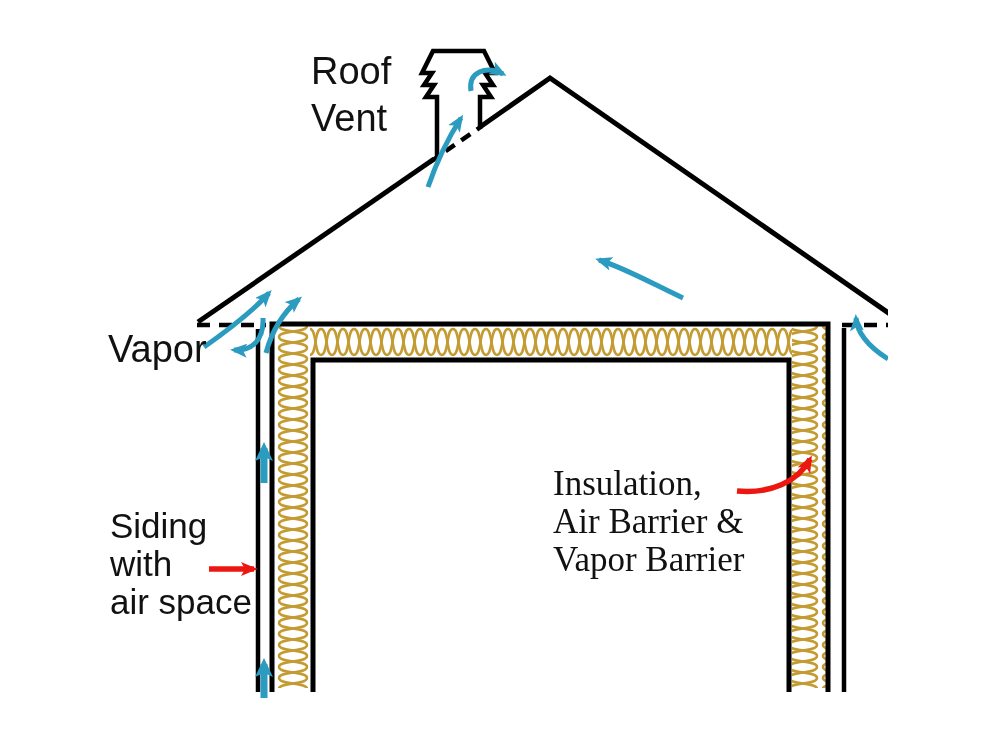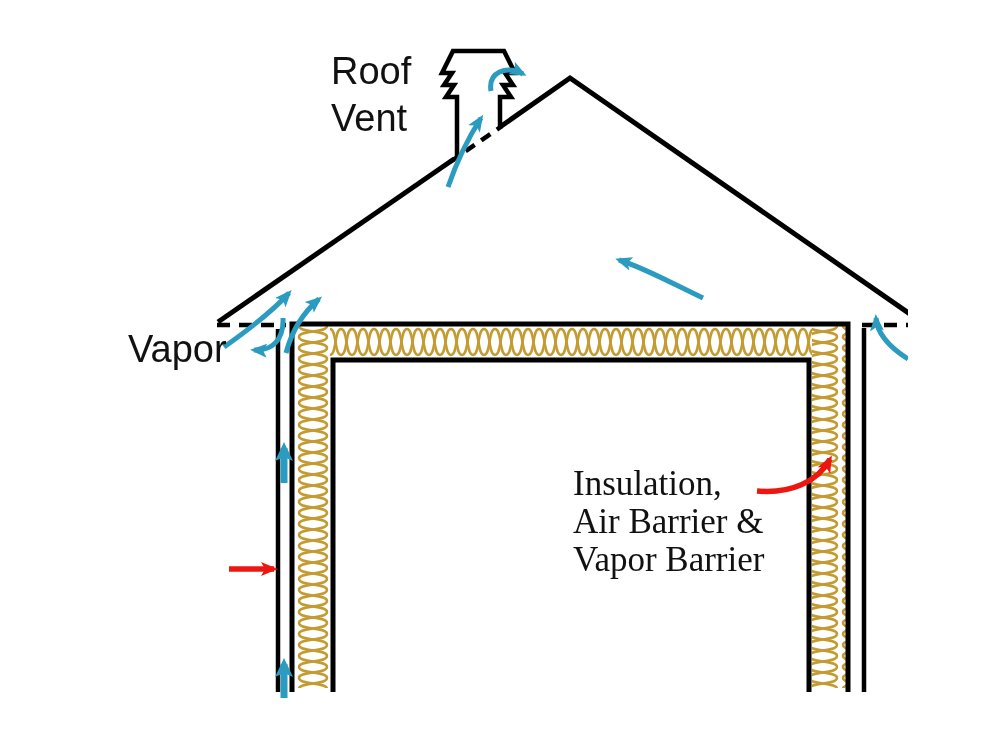--- a/index.html
+++ b/index.html
@@ -1,18 +1,18 @@
 <!DOCTYPE html>
 <html style="--background: #FFFFFF; --line_black: #000000; --airflow_blue: #2B9BC0; --callout_red: #EC1711; --insulation_gold: #C49B31;"><head>
 <meta charset="utf-8">
 <style>
   html,body{margin:0;padding:0;background:#fff;}
   .stage{
     position:relative;width:888px;height:750px;background:var(--background,#fff);
-    font-family:"Liberation Sans",sans-serif;overflow:hidden;margin-left:20px;
+    font-family:"Liberation Sans",sans-serif;overflow:hidden;
   }
   .stage svg{position:absolute;left:0;top:0;}
   .lbl{
     position:absolute;color:#111;white-space:pre-line;
     font-family:"Liberation Sans",sans-serif;
   }
   .lbl-roofvent{left:311px;top:48px;font-size:38px;line-height:47px;}
   .lbl-soffit{left:108px;top:329px;font-size:38px;line-height:40px;}
   .lbl-siding{left:110px;top:507px;font-size:35px;line-height:38px;}
   .lbl-insulation{left:553px;top:465px;font-size:35px;line-height:38px;font-family:Liberation Serif, serif;}
@@ -80,16 +80,19 @@
     <path class="blue" stroke-width="7" marker-end="url(#abBig)" d="M264,483 L264,448"></path>
     <path class="blue" stroke-width="7" marker-end="url(#abBig)" d="M264,698 L264,664"></path>
 
     <path class="red" stroke-width="5.5" marker-end="url(#ar)" d="M209,569 L254,569"></path>
     <path class="red" stroke-width="5.5" marker-end="url(#ar)" d="M737,491 C770,494 798,482 810,459"></path>
   </svg>
 
   <div class="lbl lbl-roofvent">Roof
 Vent</div>
   <div class="lbl lbl-soffit">Vapor</div>
+  <div class="lbl lbl-siding">Siding
+with
+air space</div>
   <div class="lbl lbl-insulation">Insulation,
 Air Barrier &amp;
 Vapor Barrier</div>
 </div>
 
 </body></html>

